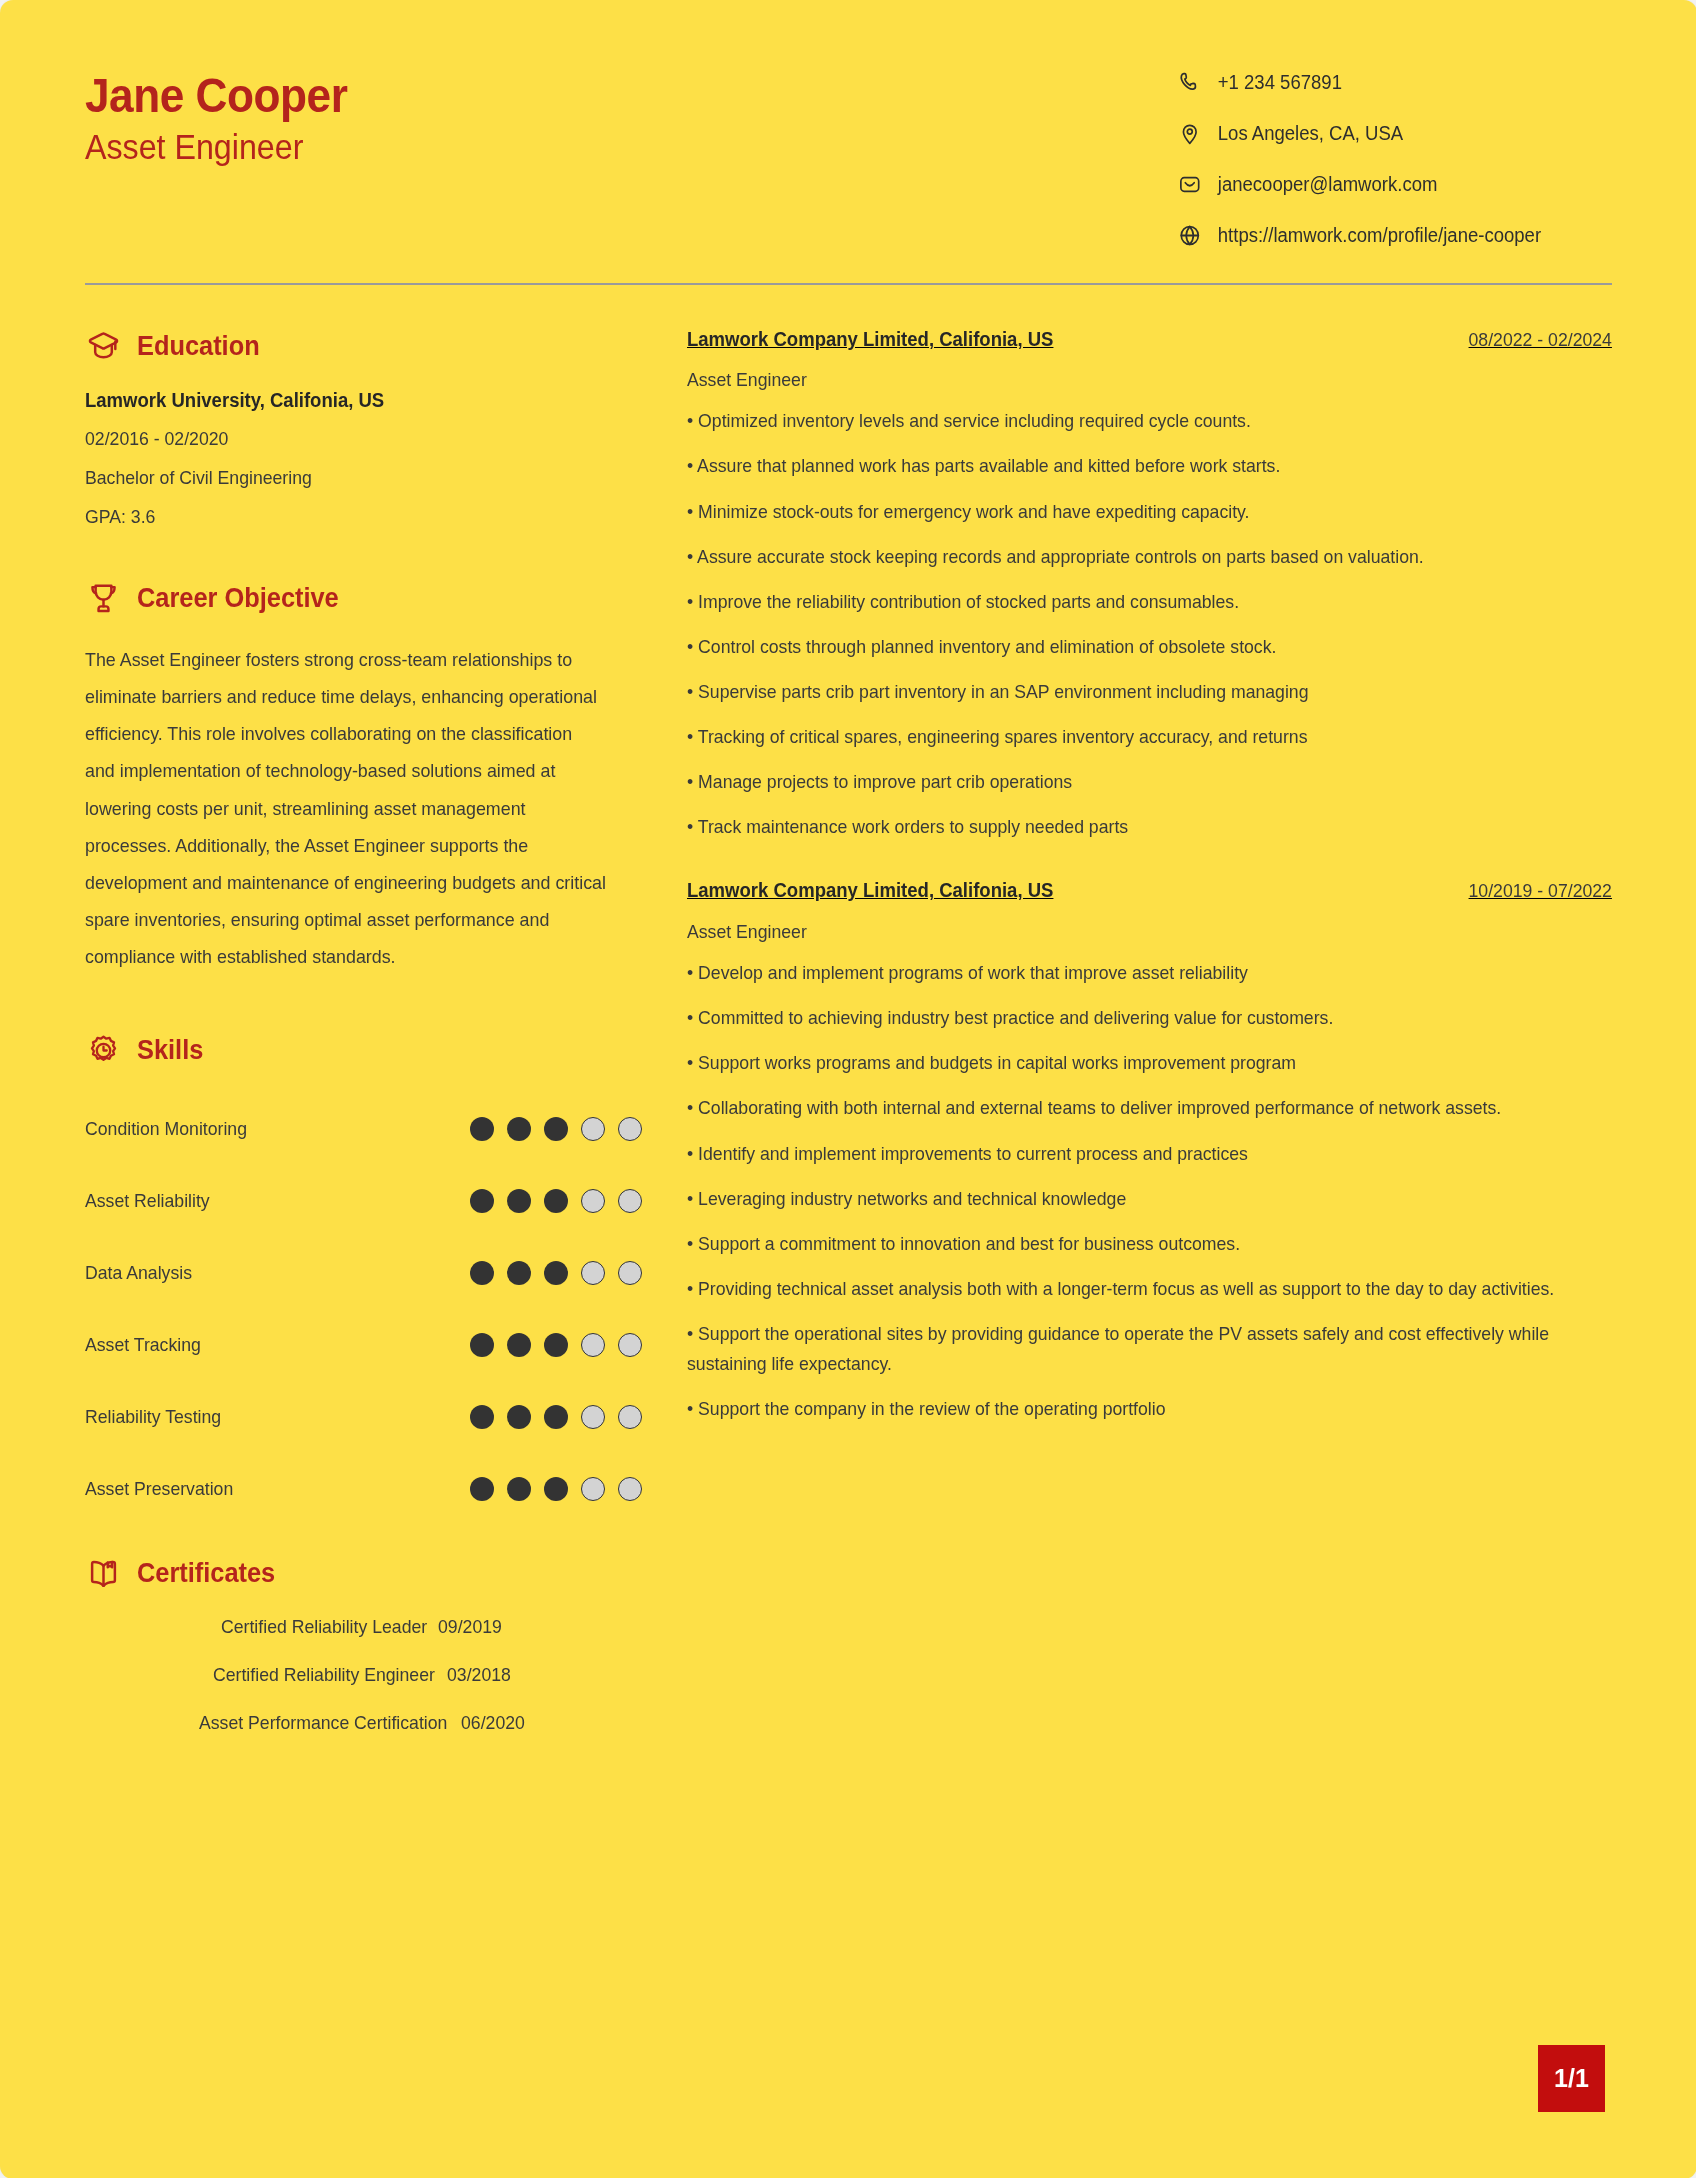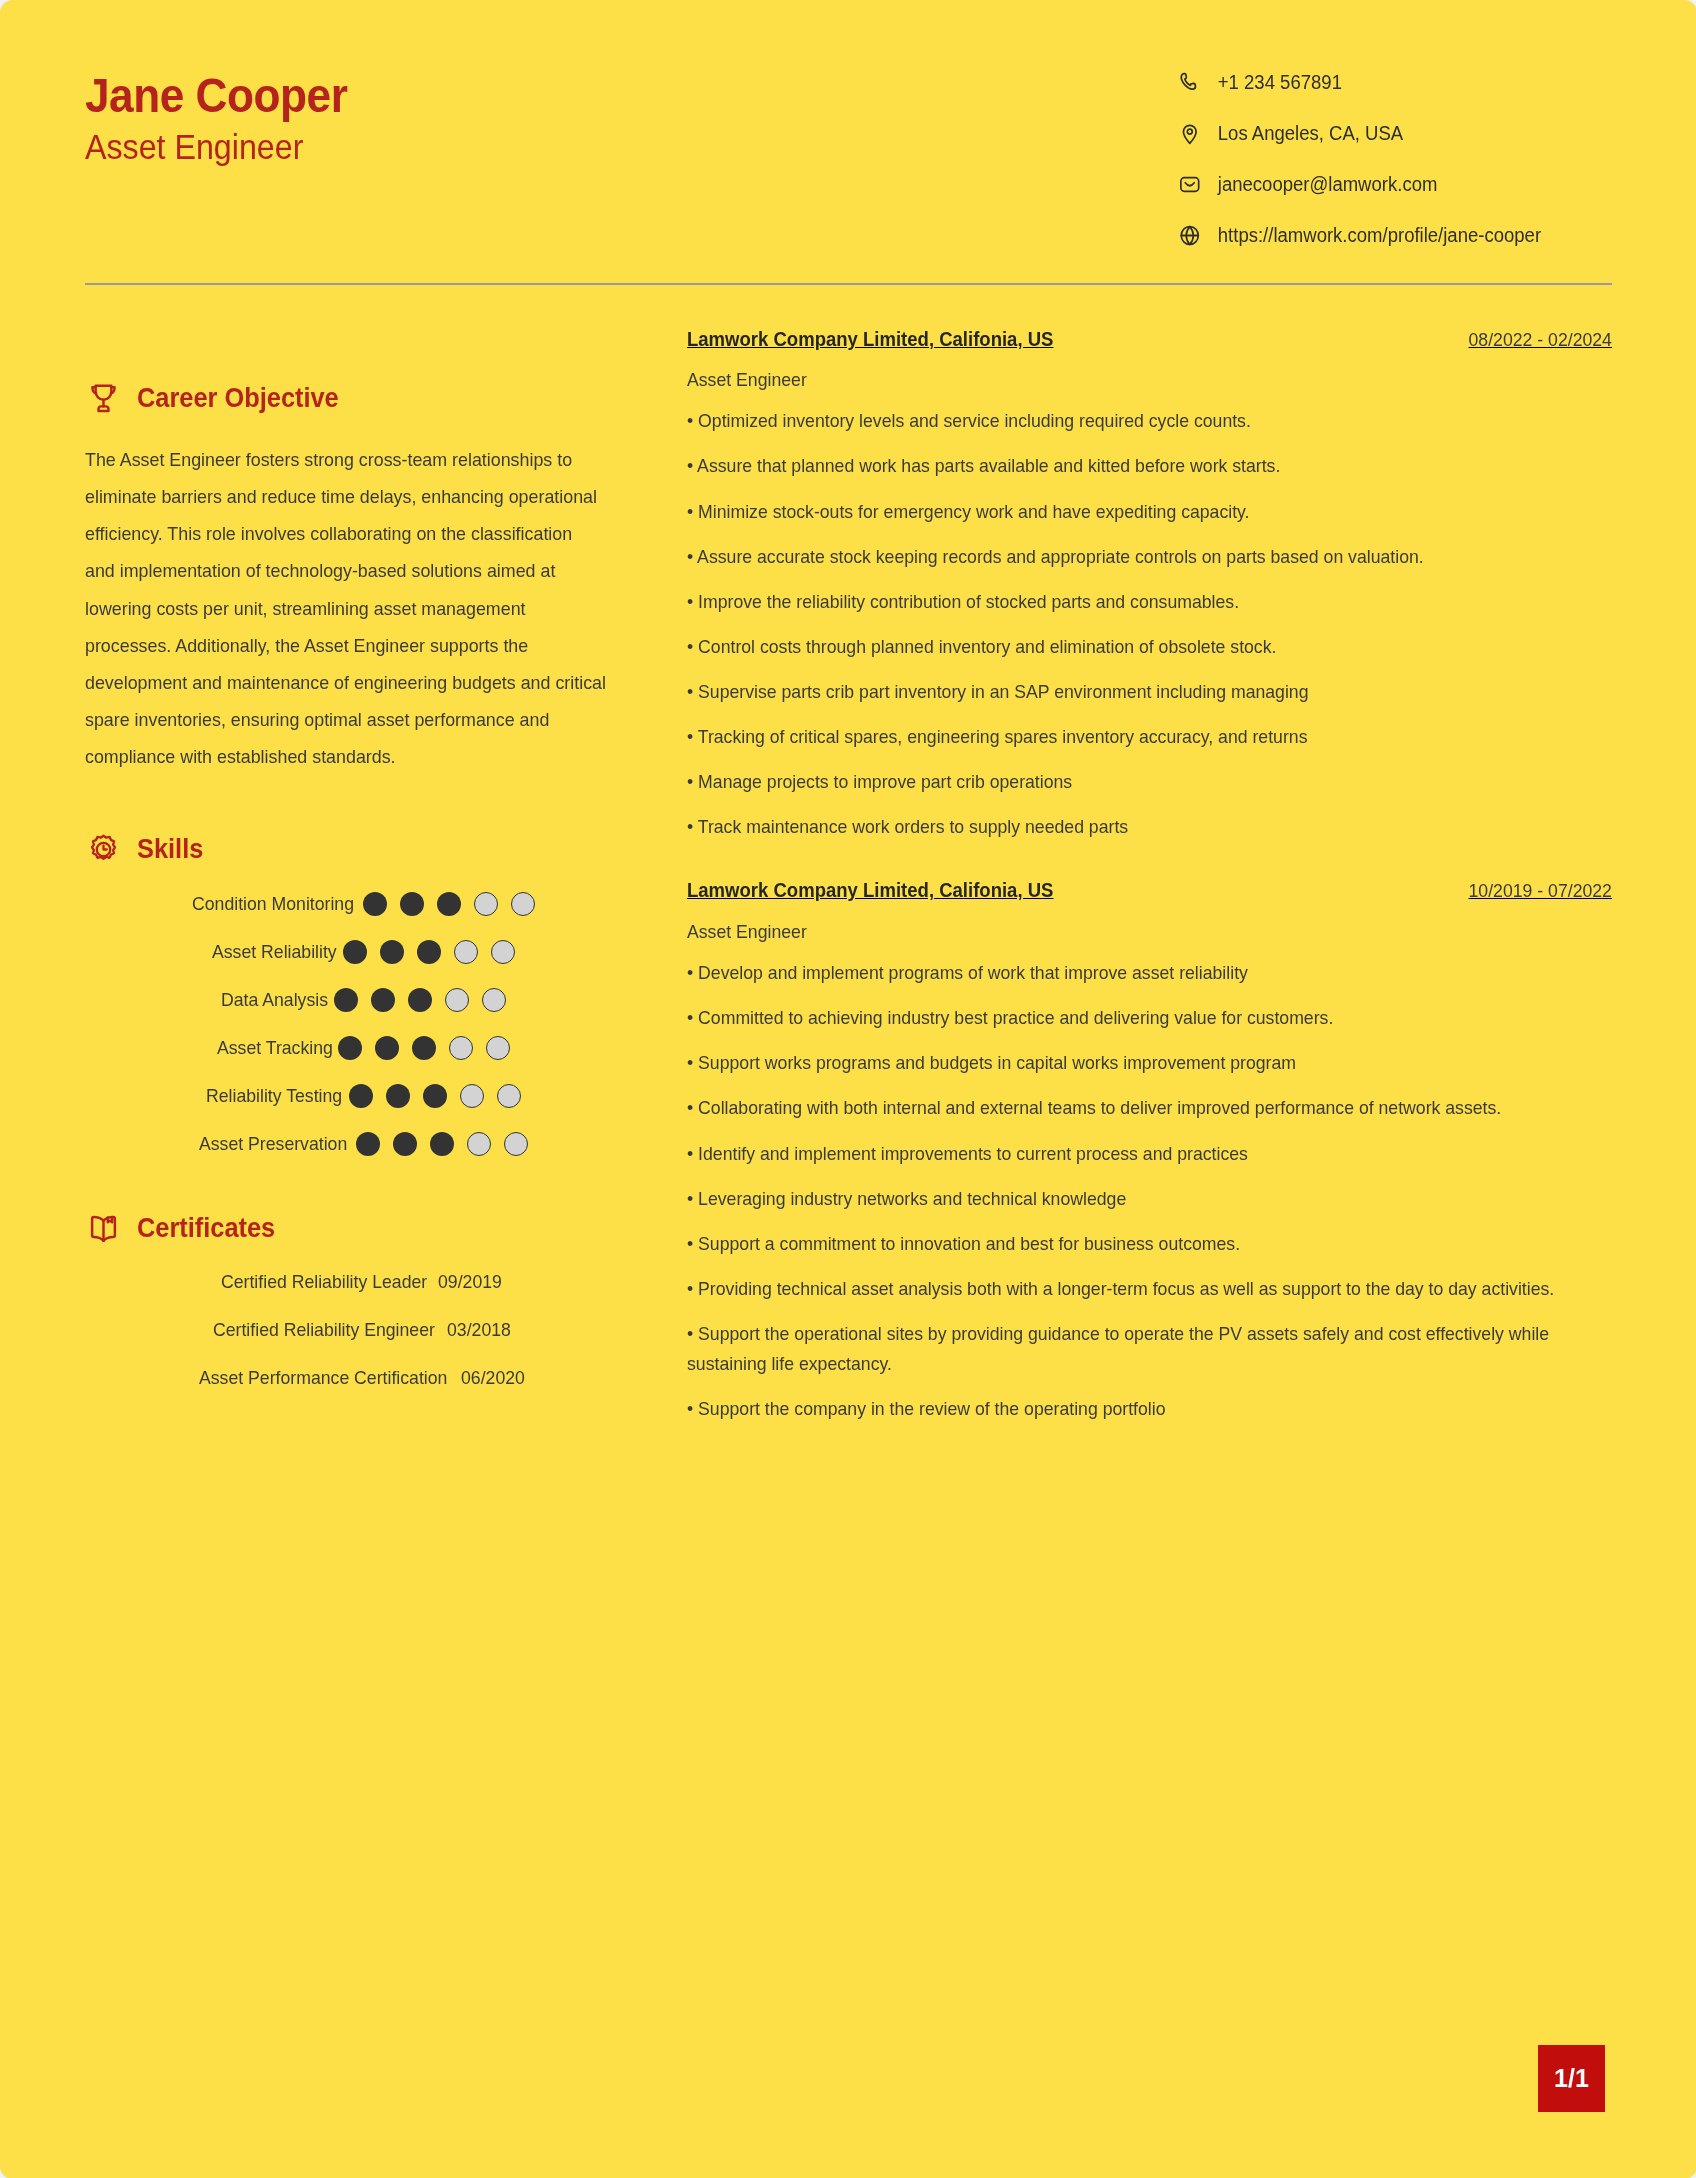--- a/index.html
+++ b/index.html
@@ -144,23 +144,24 @@
     text-align: left;
     max-width: 543px;
     transform: scaleX(0.96);
     transform-origin: left center;
   }
 
   
   .skill-row {
     display: flex;
     align-items: center;
-    justify-content: center;
+    justify-content: space-between;
     margin-bottom: 24px;
     max-width: 557px;
+    margin-top: 48px;
   }
   .skill-name {
     font-size: 18.6px;
     color: #3a3a3a;
     transform: scaleX(0.95);
     transform-origin: left center;
   }
   .skill-dots { display: flex; gap: 13px; }
   .dot {
     width: 24px; height: 24px;
@@ -288,20 +289,36 @@
 
       </div>
     </div>
 
     <div class="divider"></div>
 
     <div class="columns">
 
       <div class="col-left">
 
+        <div class="section">
+          <div class="section-head">
+            <span class="section-icon">
+              <svg viewBox="0 0 24 24" fill="none" stroke="#b4241c" stroke-width="1.7" stroke-linecap="round" stroke-linejoin="round">
+                <path d="M11.2 3.4 L3.3 7.3 c-.8 .4-.8 1.5 0 1.9 l7.9 3.9 c.5 .3 1.1 .3 1.6 0 l7.9-3.9 c.8-.4 .8-1.5 0-1.9 L12.8 3.4 c-.5-.3-1.1-.3-1.6 0 Z"></path>
+                <path d="M6.3 11 v4.9 c0 1.9 2.5 3.4 5.7 3.4 3.2 0 5.7-1.5 5.7-3.4 V11"></path>
+                <path d="M20.1 8.6 v5.1"></path>
+              </svg>
+            </span>
+            <span class="section-title">Education</span>
+          </div>
+          <div class="entry-title">Lamwork University, Califonia, US</div>
+          <div class="entry-line">02/2016 - 02/2020</div>
+          <div class="entry-line">Bachelor of Civil Engineering</div>
+          <div class="entry-line">GPA: 3.6</div>
+        </div>
 
         <div class="section" style="margin-top:52px;">
           <div class="section-head">
             <span class="section-icon">
               <svg viewBox="0 0 24 24" fill="none" stroke="#b4241c" stroke-width="1.7" stroke-linecap="round" stroke-linejoin="round">
                 <path d="M6.6 3.2 h10.8 v4.2 a5.4 5.4 0 0 1 -10.8 0 Z"></path>
                 <path d="M6.6 4.2 H4.4 c0 2.6 1 3.9 2.5 4.2"></path>
                 <path d="M17.4 4.2 h2.2 c0 2.6-1 3.9-2.5 4.2"></path>
                 <path d="M12 12.8 v4.6"></path>
                 <path d="M8.6 20.6 h6.8 v-1.4 a1.8 1.8 0 0 0 -1.8-1.8 h-3.2 a1.8 1.8 0 0 0 -1.8 1.8 Z"></path>

